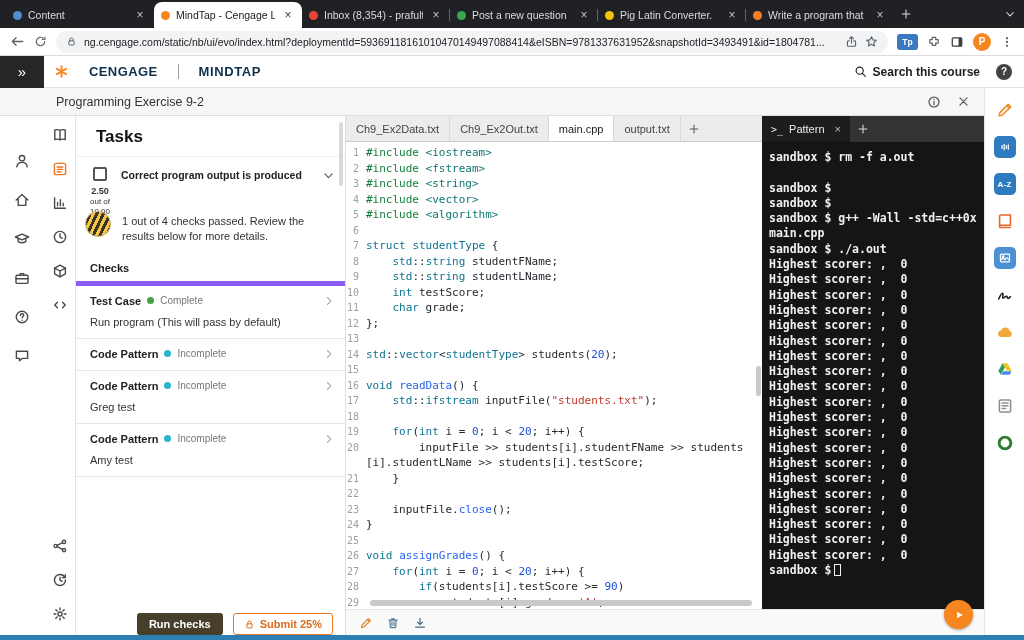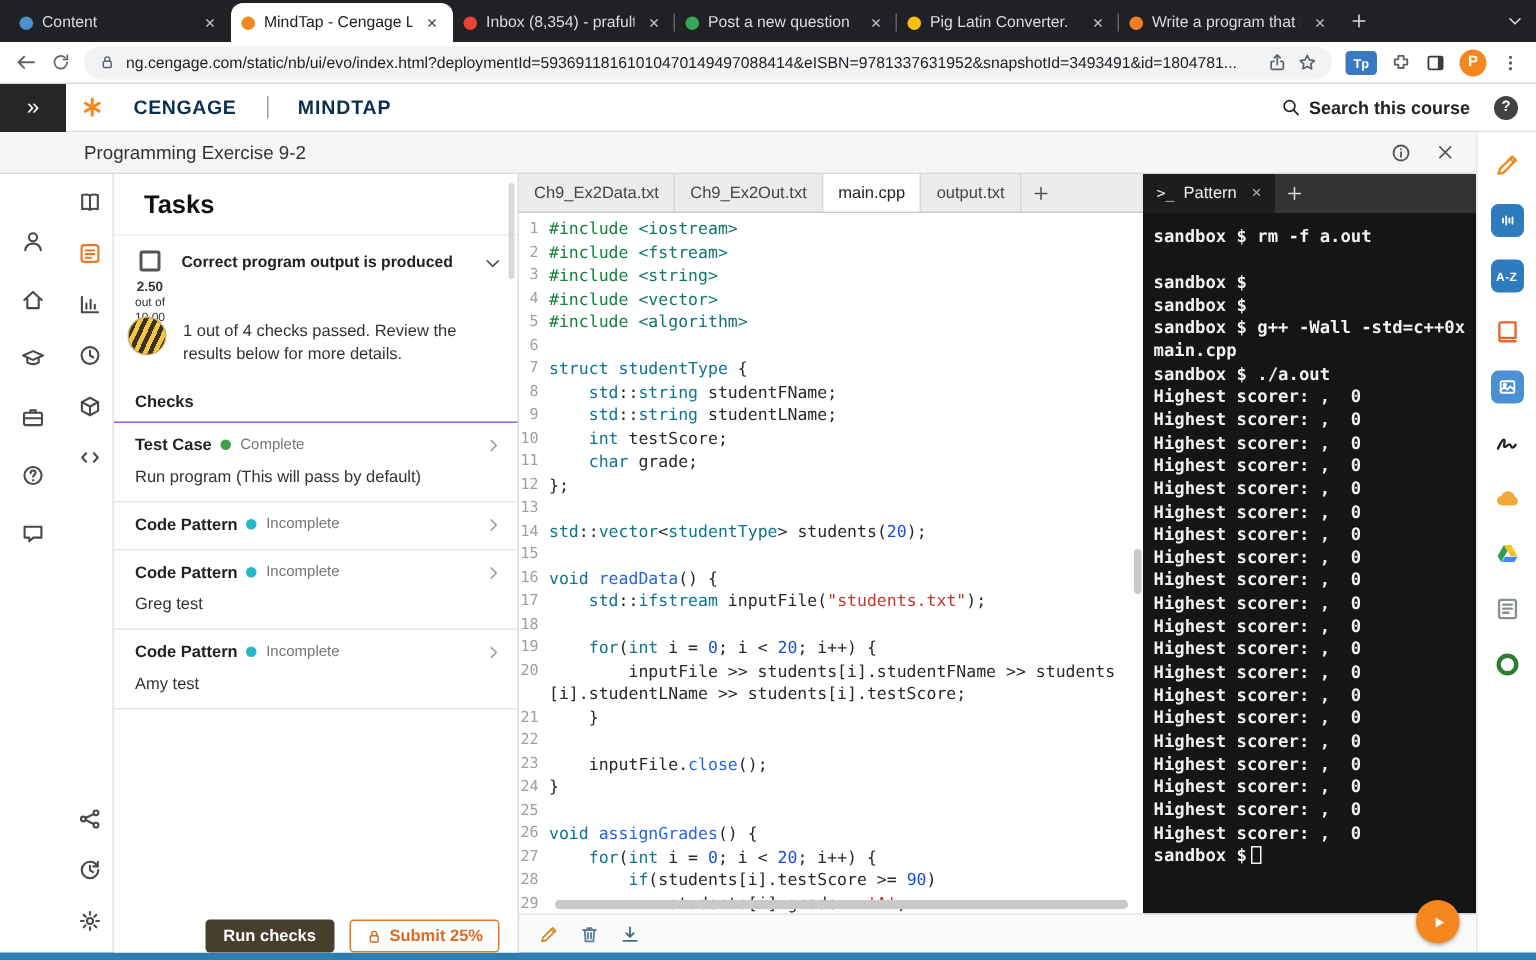--- a/index.html
+++ b/index.html
@@ -70,21 +70,21 @@
 .cbx-col{width:28px;flex:none;display:flex;flex-direction:column;align-items:center}
 .cbx{width:14px;height:14px;border:2px solid #555;border-radius:2px;background:#fff}
 .score{text-align:center;color:#333;margin-top:5px;line-height:1.25}
 .score .v{font-size:9px;font-weight:bold}
 .score .o{font-size:8px}
 .obj-label{font-size:10.5px;font-weight:bold;color:#222;flex:1;line-height:1.3;padding-top:2px;white-space:nowrap;overflow:hidden}
 .obj-chev{color:#555;flex:none;padding-top:2px}
 .msgrow{display:flex;gap:11px;padding:0 14px 10px 9px;align-items:flex-start;margin-top:-6px}
 .bee{width:26px;height:26px;border-radius:50%;flex:none;border:1px solid #cbb06a;background:repeating-linear-gradient(115deg,#f5c63f 0 3px,#3a3325 3px 6px)}
 .msg{font-size:11px;color:#333;line-height:1.35;padding-top:3px}
-.checks-h{font-size:11px;font-weight:bold;color:#222;padding:8px 0 7px 14px;border-bottom:1px solid #8b5cf6}
+.checks-h{font-size:11px;font-weight:bold;color:#222;padding:8px 0 7px 14px;border-bottom:5px solid #8b5cf6}
 .checks-list{flex:none}
 .check{padding:9px 10px 10px 14px;border-bottom:1px solid #e7e7e7}
 .check-top{display:flex;align-items:center;gap:6px}
 .check-type{font-size:11px;font-weight:bold;color:#222}
 .dot{width:7px;height:7px;border-radius:50%;flex:none}
 .check-status{font-size:10px;color:#777;flex:1}
 .check-chev{color:#999;display:flex}
 .check-desc{font-size:11px;color:#333;margin-top:9px}
 .tasks-foot{margin-top:auto;display:flex;justify-content:flex-end;gap:10px;padding:10px 12px 0}
 .btn-run{background:#473f2c;color:#fff;font-size:11px;border:none;border-radius:3px;padding:5px 12px;font-weight:bold;font-family:inherit}

